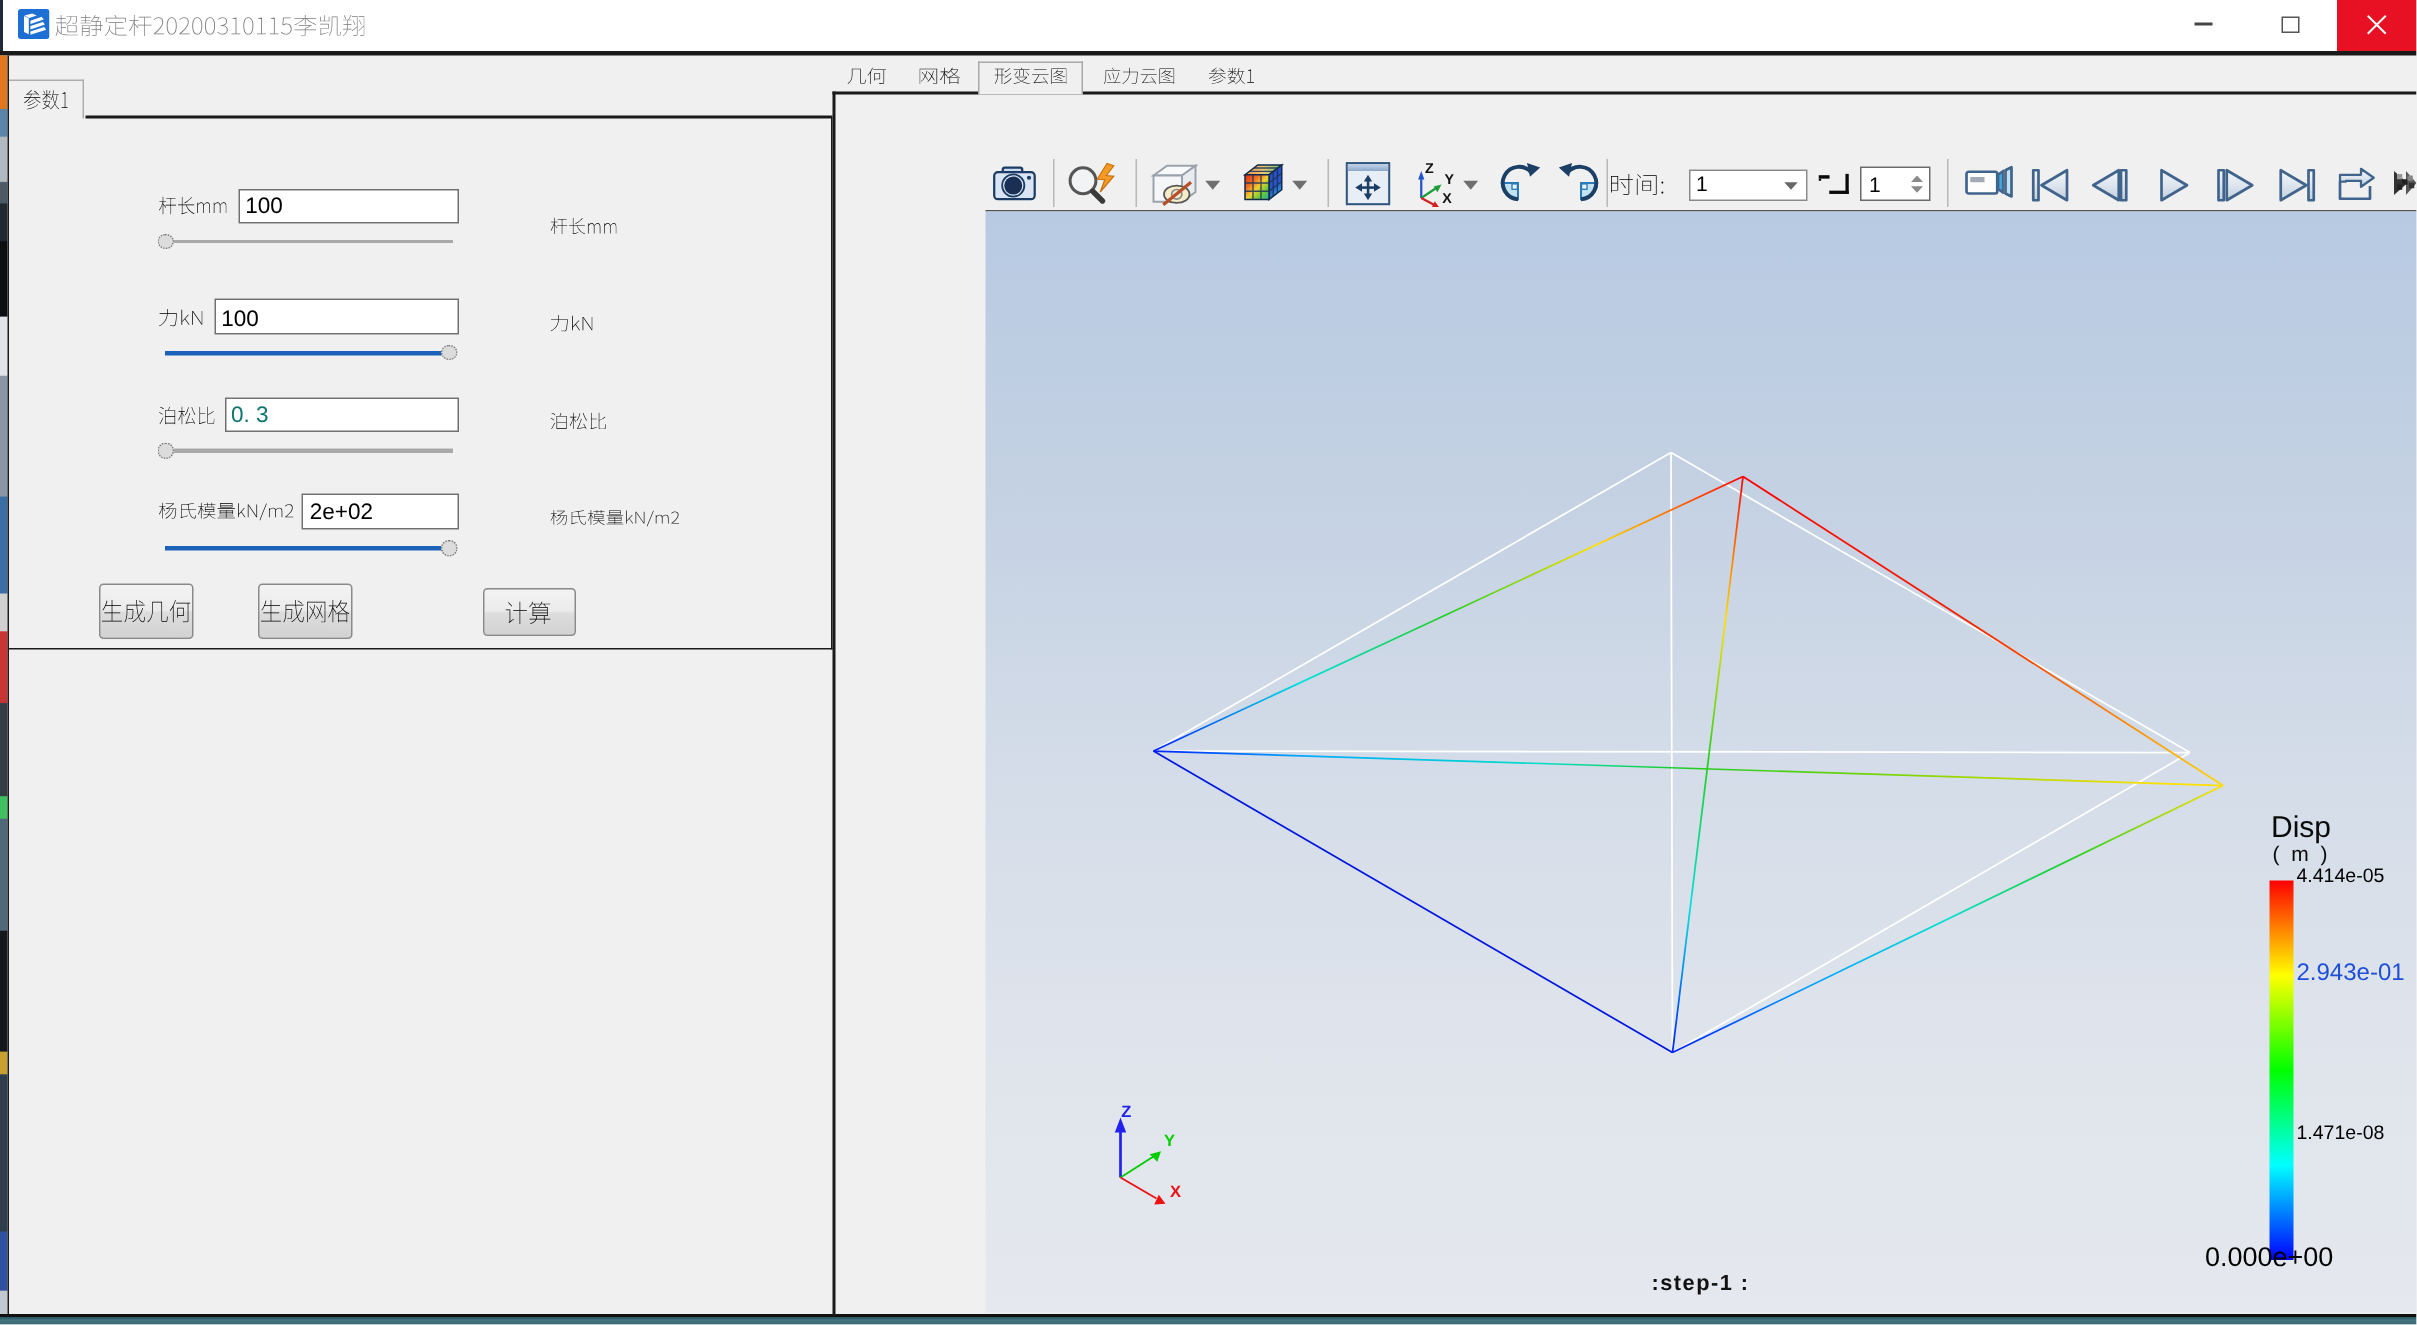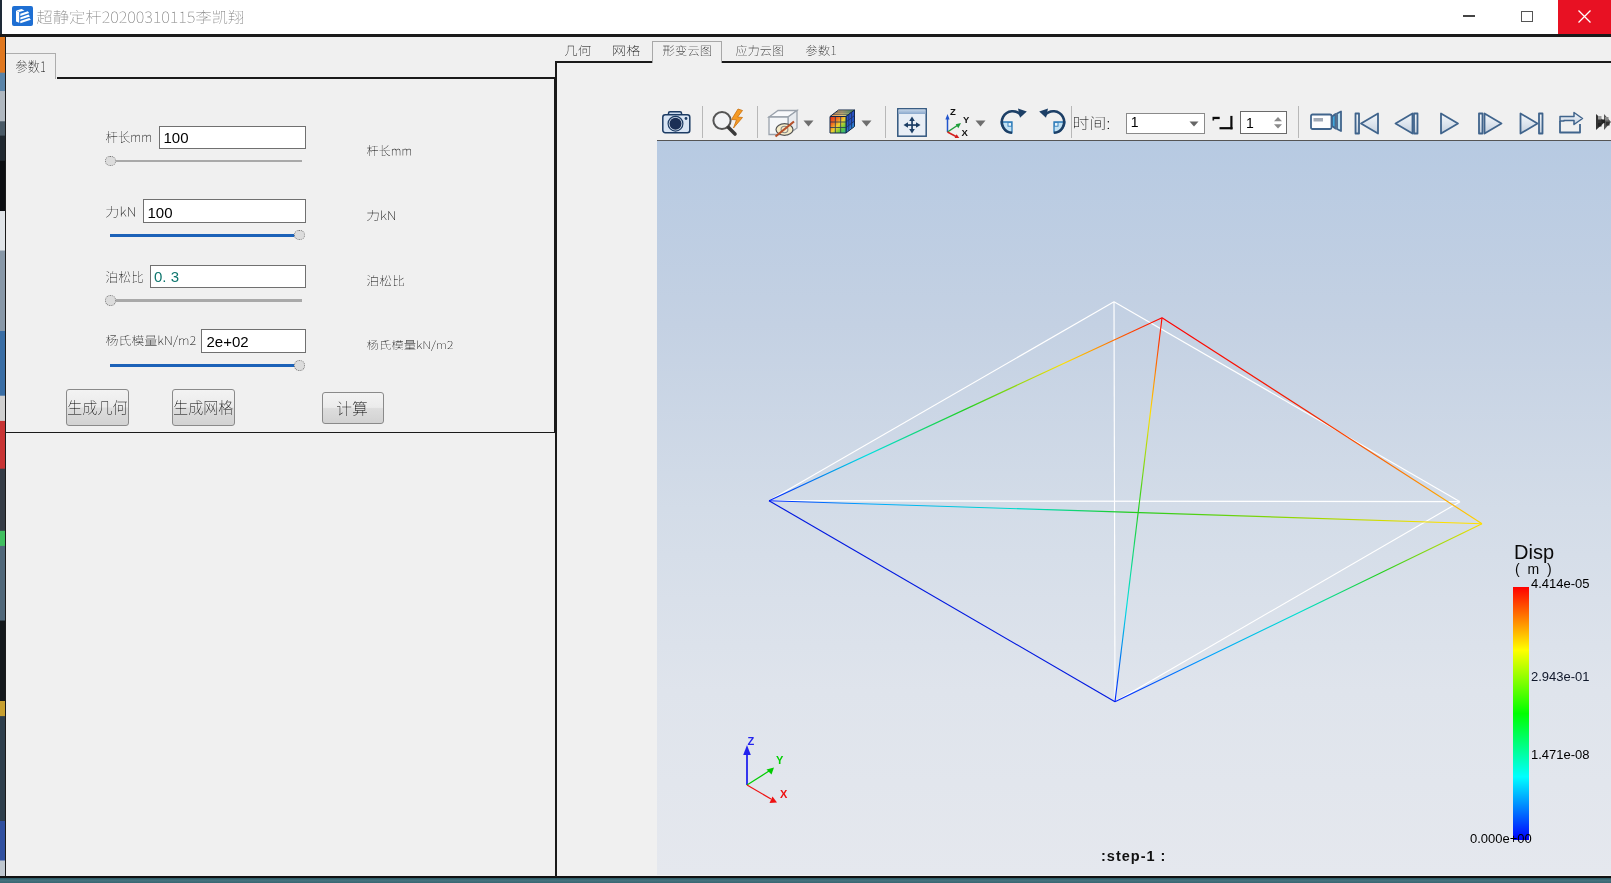--- a/index.html
+++ b/index.html
@@ -389,16 +389,16 @@
 <path d="M12 55 L34 41" stroke="#00cc00" stroke-width="1.2"></path>
 <path d="M39 37.5 L36.5 44.5 L31.5 39.5 Z" fill="#00cc00"></path>
 <path d="M12 55 L36 69" stroke="#ee1111" stroke-width="1.2"></path>
 <path d="M42 72.5 L34.5 73 L37.5 66.5 Z" fill="#ee1111"></path>
 </svg>
 <div class="abs" style="left:1514px;top:544px;font-size:20px;line-height:16px;color:#0a0a0a">Disp</div>
 <div class="abs" style="left:1515px;top:562px;font-size:14px;line-height:15px;color:#0a0a0a;letter-spacing:2.5px">( m )</div>
 <div class="abs" style="left:1513px;top:587px;width:16px;height:253px;
 background:linear-gradient(180deg,#ff0000 0%,#ff8000 12.5%,#ffff00 25%,#80ff00 37.5%,#00ff00 50%,#00ff80 62.5%,#00ffff 75%,#0080ff 87.5%,#0000ff 100%)"></div>
 <div class="abs" style="left:1531px;top:576.5px;font-size:13px;line-height:13px;color:#000">4.414e-05</div>
-<div class="abs" style="left:1531px;top:670px;font-size:13px;line-height:13px;color:#0f172a">2.943e-01</div>
+<div class="abs" style="left:1531px;top:642px;font-size:16px;line-height:13px;color:#1d4ed8">2.943e-01</div>
 <div class="abs" style="left:1531px;top:747.5px;font-size:13px;line-height:13px;color:#000">1.471e-08</div>
-<div class="abs" style="left:1470px;top:832.0px;font-size:13px;line-height:13px;color:#000">0.000e+00</div>
+<div class="abs" style="left:1470px;top:832.0px;font-size:18px;line-height:13px;color:#000">0.000e+00</div>
 <div class="abs" style="left:1101px;top:847.5px;width:90px;font-size:14.5px;font-weight:bold;color:#111;letter-spacing:1px;
 font-family:'Liberation Sans',sans-serif">:step-1 :</div>
 </body></html>

